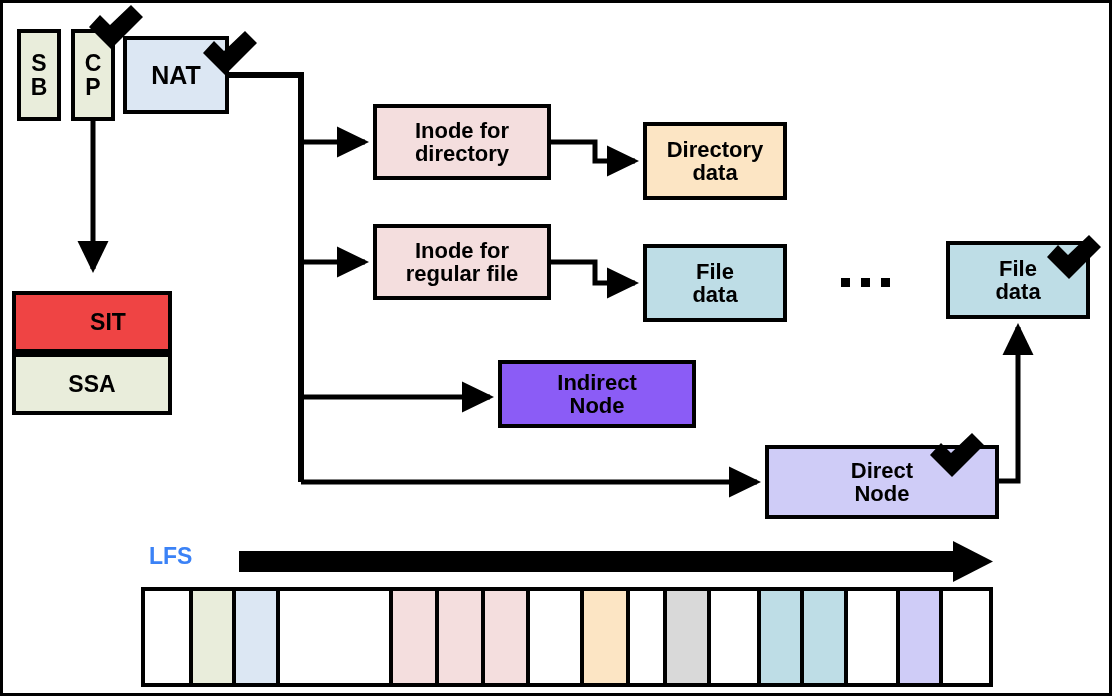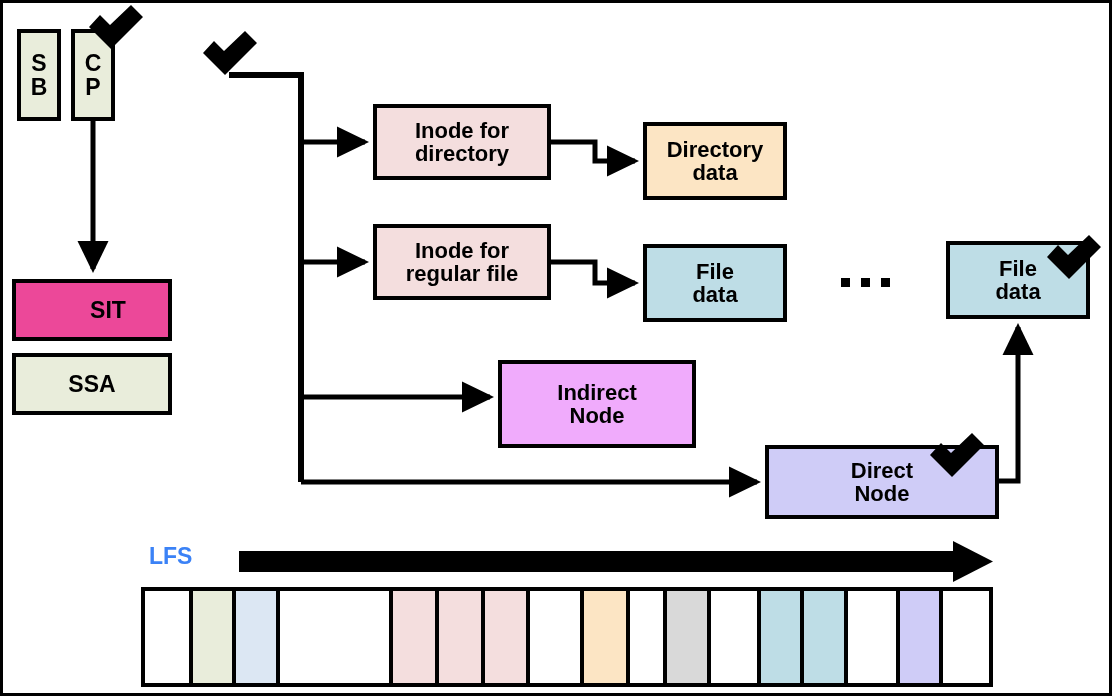--- a/index.html
+++ b/index.html
@@ -122,41 +122,42 @@
       <path d="M950,538 L990,558.5 L950,579 Z" fill="#000000"></path>
     </g>
   </svg>
 
   <div class="box" style="left:14px; top:26px; width:44px; height:92px; background:#E9EDDB; font-size:23px;">S
 B</div>
 
   <div class="box" style="left:68px; top:26px; width:44px; height:92px; background:#E9EDDB; font-size:23px;">C
 P</div>
 
-
-  <div class="box" style="left:9px; top:276px; width:160px; height:62px; background:#ec4899; font-size:23px;padding-left:32px;">SIT</div>
+  <div class="box" style="left:120px; top:33px; width:106px; height:78px; background:#DCE7F3; font-size:25px;">NAT</div>
+
+  <div class="box" style="left:9px; top:288px; width:160px; height:62px; background:#ef4444; font-size:23px;padding-left:32px;">SIT</div>
 
   <div class="box" style="left:9px; top:350px; width:160px; height:62px; background:#E9EDDB; font-size:23px;">SSA</div>
 
   <div class="box" style="left:370px; top:101px; width:178px; height:76px; background:#F4DEDE; font-size:22px;">Inode for
 directory</div>
 
   <div class="box" style="left:640px; top:119px; width:144px; height:78px; background:#FCE5C4; font-size:22px;">Directory
 data</div>
 
   <div class="box" style="left:370px; top:221px; width:178px; height:76px; background:#F4DEDE; font-size:22px;">Inode for
 regular file</div>
 
   <div class="box" style="left:640px; top:241px; width:144px; height:78px; background:#BEDDE6; font-size:22px;">File
 data</div>
 
   <div class="box" style="left:943px; top:238px; width:144px; height:78px; background:#BEDDE6; font-size:22px;">File
 data</div>
 
-  <div class="box" style="left:495px; top:357px; width:198px; height:88px; background:#f0abfc; font-size:22px;">Indirect
+  <div class="box" style="left:495px; top:357px; width:198px; height:68px; background:#8b5cf6; font-size:22px;">Indirect
 Node</div>
 
   <div class="box" style="left:762px; top:442px; width:234px; height:74px; background:#CFCCF7; font-size:22px;">Direct
 Node</div>
 
   <div class="ellipsis" style="left:838px; top:275px;">
     <i></i>
     <i></i>
     <i></i>
   </div>

